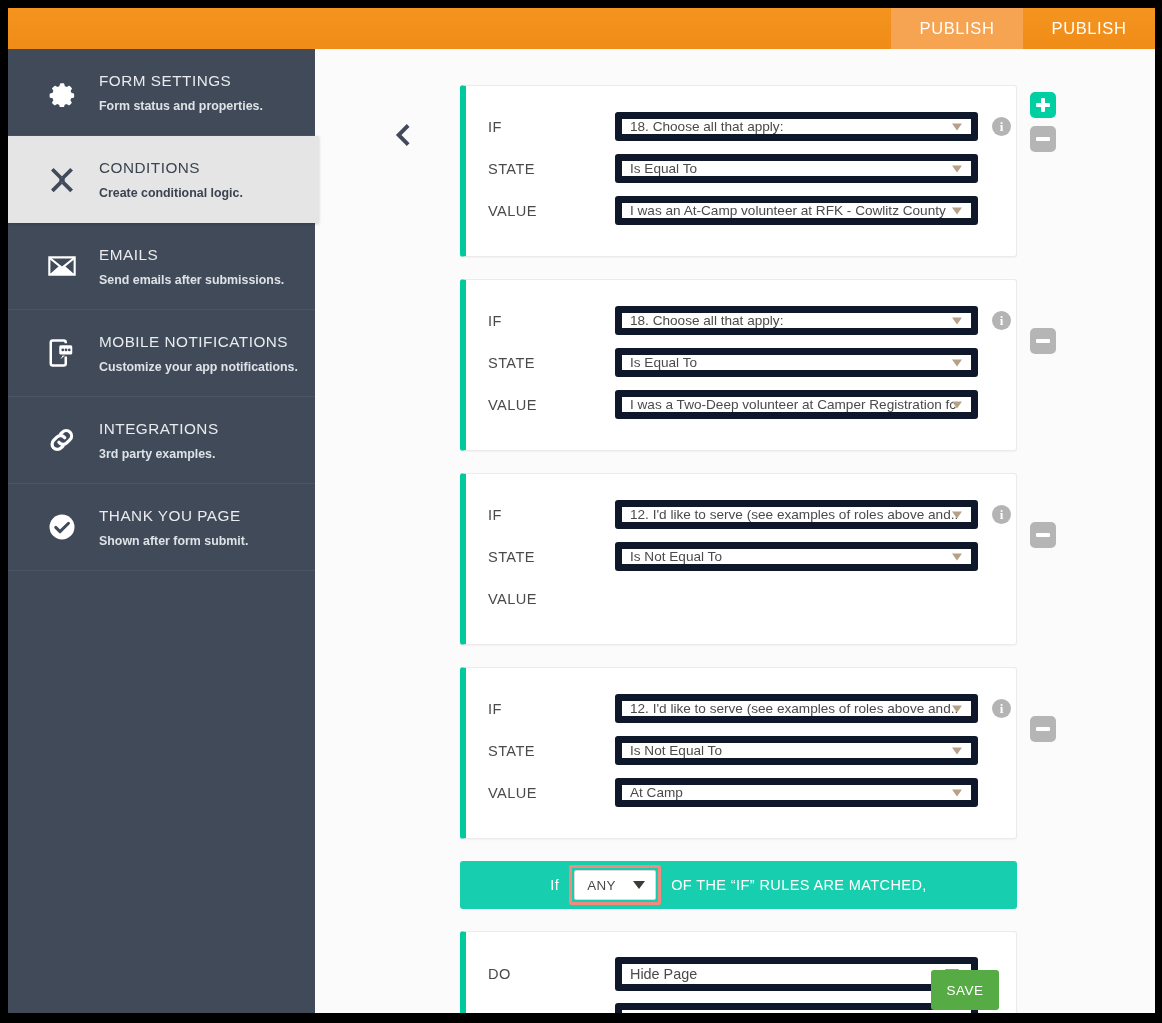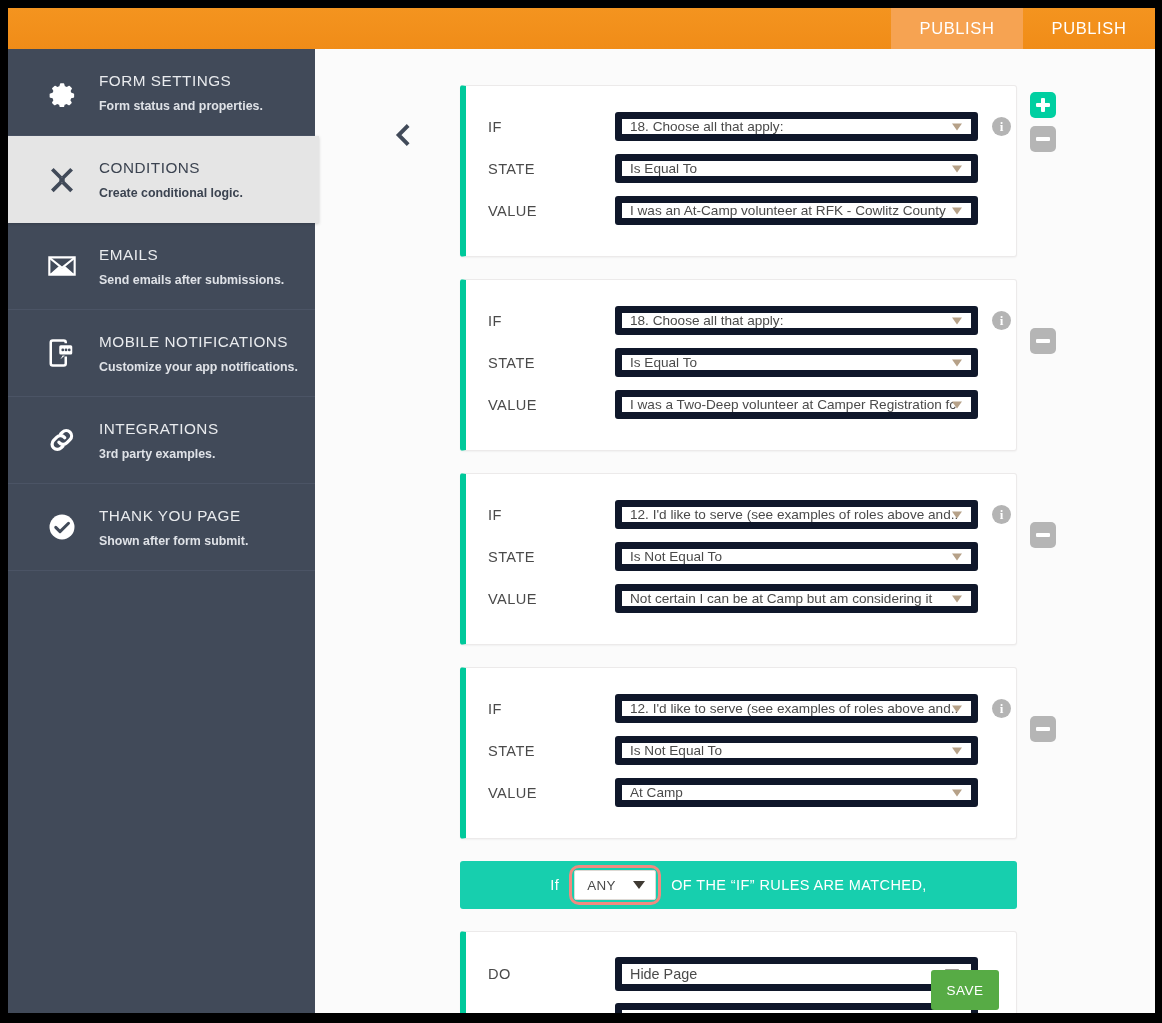--- a/index.html
+++ b/index.html
@@ -254,21 +254,21 @@
     align-items: center;
     justify-content: center;
     margin-bottom: 22px;
     color: #ffffff;
     font-size: 14.5px;
     letter-spacing: 0.4px;
   }
   .any-bar .pre { margin-right: 10px; }
   .any-highlight {
     border: 3px solid #f28a80;
-    border-radius: 10px;
+    border-radius: 2px;
     padding: 2px;
     display: inline-block;
   }
   .any-select {
     position: relative;
     width: 82px;
     height: 30px;
     background: #ffffff;
     border: 1px solid #ddd9d4;
     border-radius: 2px;
@@ -497,24 +497,20 @@
         </div>
         <div class="row">
           <span class="row-label">STATE</span>
           <div class="select">
             <span>Is Not Equal To</span>
             <span class="caret"></span>
           </div>
         </div>
         <div class="row">
           <span class="row-label">VALUE</span>
-          <div class="select">
-            <span>Not certain I can be at Camp but am considering it</span>
-            <span class="caret"></span>
-          </div>
         </div>
         <div class="side-btns" style="top:48px">
           <div class="sq-btn-wrap">
             <div class="sq-btn minus">
               <span class="bar-h"></span>
             </div>
           </div>
         </div>
       </div>
 

